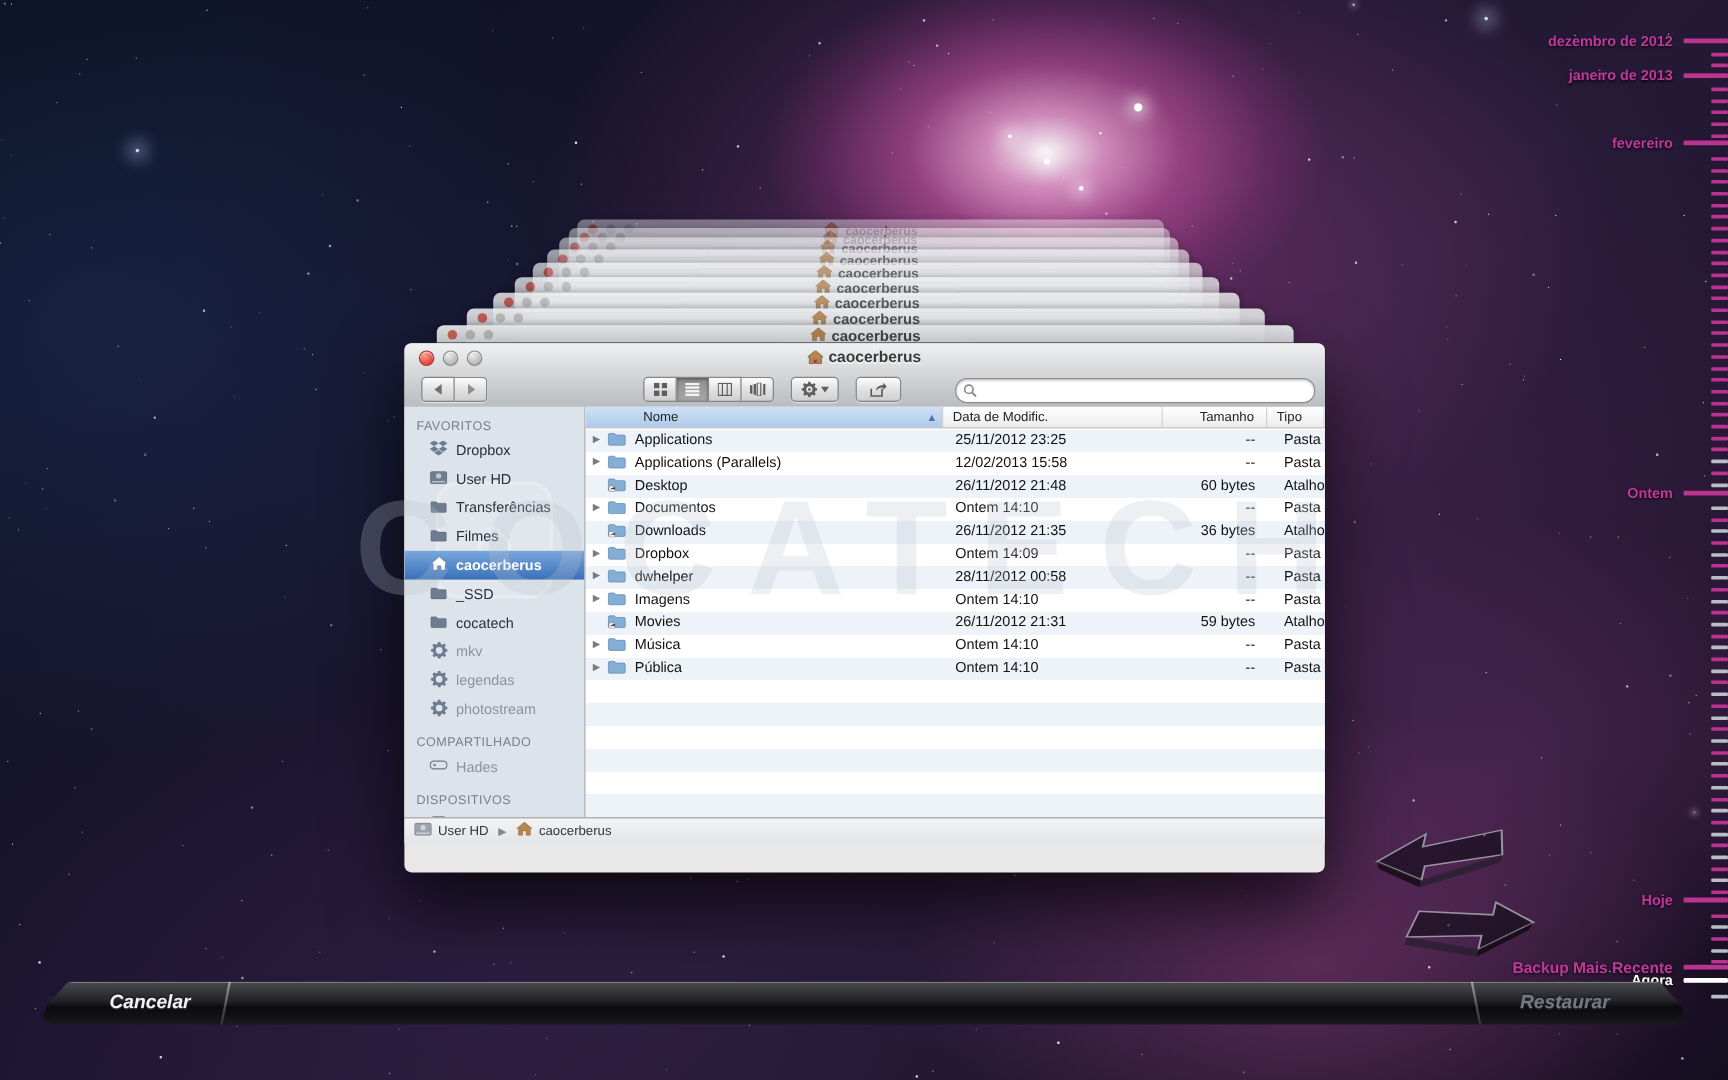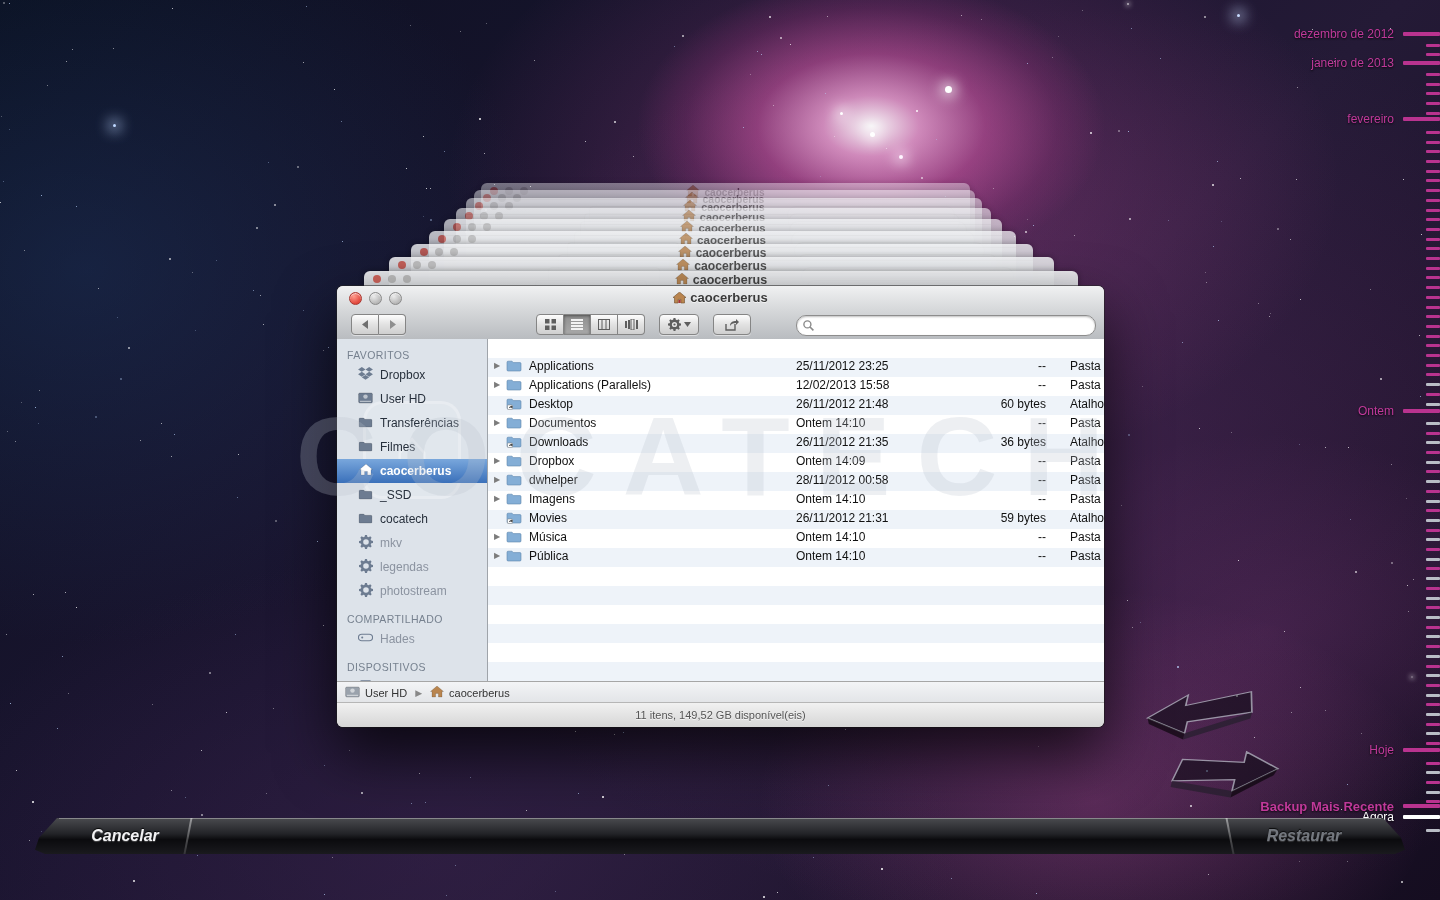--- a/index.html
+++ b/index.html
@@ -24,21 +24,21 @@
     color:rgba(185,192,205,.26);text-align:center;white-space:nowrap;
     pointer-events:none;
   }
   
   .timeline{position:absolute;right:0;top:0;width:240px;height:900px;z-index:36;}
   .tl-tick{position:absolute;right:0;border-radius:1px;}
   .tl-tick.minor{width:14px;height:3px;}
   .tl-tick.major{width:37px;height:4px;}
   .tl-label{
     position:absolute;right:46px;transform:translateY(-50%);
-    font-size:12px;font-weight:normal;white-space:nowrap;
+    font-size:12px;font-weight:bold;white-space:nowrap;
     text-shadow:0 1px 2px rgba(0,0,0,.8);
   }
   
   .ghost{
     position:absolute;height:58px;border-radius:6px 6px 0 0;overflow:hidden;
     background:linear-gradient(#f2f3f5, #d4d7db 45%, #c6c9ce);
     box-shadow:0 0 6px rgba(0,0,0,.35);
   }
   .ghost .g-tbar{position:relative;height:16px;border-bottom:1px solid rgba(150,150,150,.5);}
   .ghost .g-dots{position:absolute;left:9px;top:4px;display:flex;gap:7px;}
@@ -837,20 +837,35 @@
             <div class="sb-item">
               <span class="sbi"><svg width="15" height="11" viewBox="0 0 16 11">
                   <rect x="2.5" y=".5" width="11" height="7.5" rx="1" fill="none" stroke="#6d7c91" stroke-width="1.2"></rect>
                   <path d="M0 10h16l-2-1.8H2z" fill="#6d7c91"></path>
                 </svg></span>
               <span>MacBook Pro...</span>
             </div>
           </div>
       </div>
       <div class="list">
+        <div class="lhead">
+          <div class="hc name">
+            <span>Nome</span>
+            <span class="sort">▲</span>
+          </div>
+          <div class="hc">
+              <span>Data de Modific.</span>
+            </div>
+          <div class="hc size">
+              <span>Tamanho</span>
+            </div>
+          <div class="hc">
+              <span>Tipo</span>
+            </div>
+        </div>
         <div class="rows" id="rows">
             <div class="frow">
               <div class="cname">
                 <span class="disc">▶</span>
                 <span class="fic">
                   <svg width="16" height="13" viewBox="0 0 16 13">
                     <path d="M1 3.2c0-.6.4-1 1-1h4L7.4 3.6H14c.6 0 1 .4 1 1V11c0 .6-.4 1-1 1H2c-.6 0-1-.4-1-1z" fill="#84aed6" stroke="#5f87ad" stroke-width=".6"></path>
                   </svg>
                 </span>
                 <span>Applications</span>
@@ -1019,23 +1034,20 @@
           <span>User HD</span>
         </span>
         <span class="sep">▶</span>
         <span class="pit">
           <span><svg width="14" height="12" viewBox="0 0 13 12">
               <path d="M6.5 0L0 5.5h1.5V11h3.6V7.4h2.8V11h3.6V5.5H13z" fill="#b9854f" stroke="rgba(0,0,0,.3)" stroke-width=".5"></path>
             </svg></span>
           <span>caocerberus</span>
         </span>
       </div>
-    <div class="sbarstat">
-      <span>11 itens, 149,52 GB disponível(eis)</span>
-    </div>
   </div>
 
   <div class="watermark">COCATECH</div>
 
   <div class="timeline" id="timeline">
       <div class="tl-tick minor" style="top:44px;background:#b9338f;"></div>
       <div class="tl-tick minor" style="top:53px;background:#b9338f;"></div>
       <div class="tl-tick minor" style="top:73px;background:#b9338f;"></div>
       <div class="tl-tick minor" style="top:83px;background:#b9338f;"></div>
       <div class="tl-tick minor" style="top:92px;background:#b9338f;"></div>

